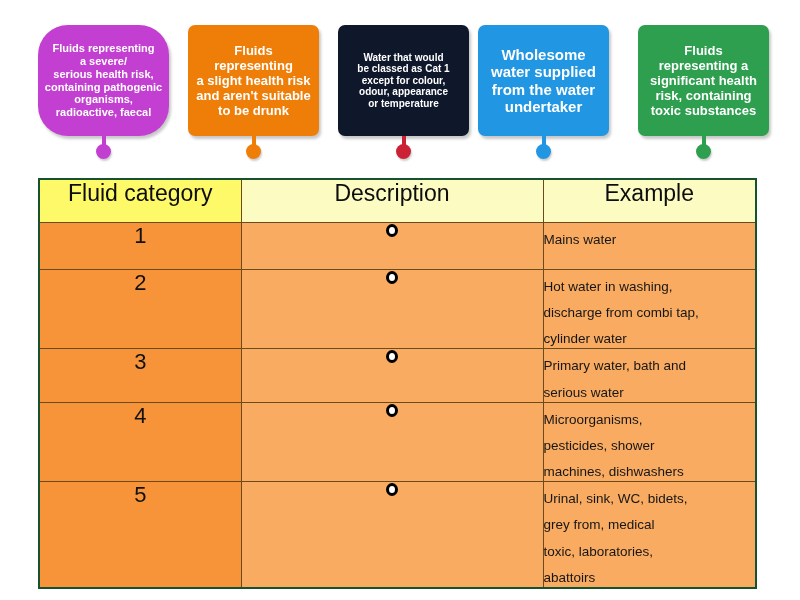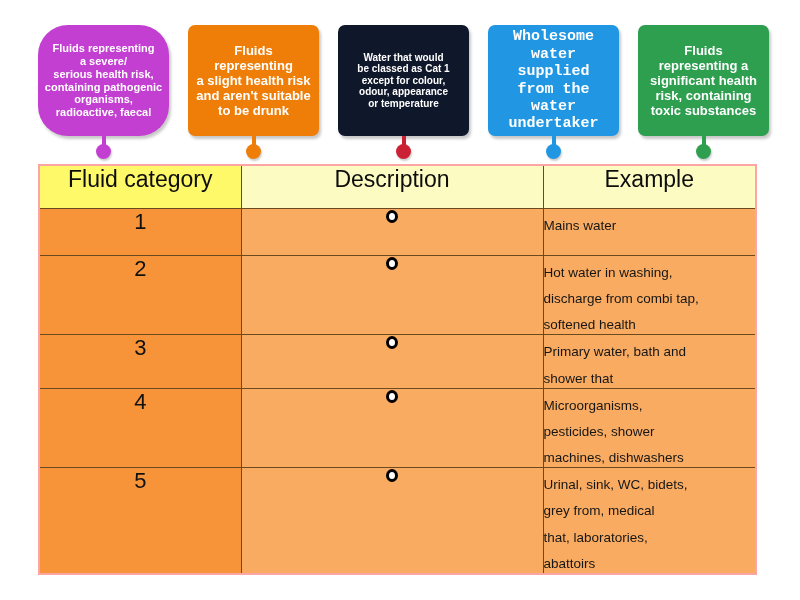--- a/index.html
+++ b/index.html
@@ -75,25 +75,25 @@
     width: 15px;
     height: 15px;
     border-radius: 50%;
     box-shadow: 1px 2px 2px rgba(0,0,0,0.2);
   }
 
   
   #fluid-table {
     position: absolute;
     left: 38px;
-    top: 164px;
+    top: 178px;
     width: 719px;
     border-collapse: collapse;
     table-layout: fixed;
-    border: 2px solid #fca5a5;
+    border: 2px solid #14532d;
   }
   #fluid-table td, #fluid-table th {
     border: 1px solid #6b4a1e;
     padding: 0;
     vertical-align: top;
   }
   .col-cat   { width: 202px; }
   .col-desc  { width: 302px; }
   .col-exmp  { width: 213px; }
 
@@ -185,21 +185,21 @@
 be classed as Cat 1
 except for colour,
 odour, appearance
 or temperature</span>
       </div>
       <div class="pin">
         <div class="pin-stem" style="background: rgb(204, 33, 53);"></div>
         <div class="pin-knob" style="background: rgb(204, 33, 53);"></div>
       </div>
     </div>
-    <div class="card-slot" style="left: 450px; font-family: Liberation Mono, monospace;">
+    <div class="card-slot" style="left: 440px;">
       <div class="card" style="background: rgb(33, 150, 227); font-size: 15px;">
         <span class="card-text">Wholesome
 water supplied
 from the water
 undertaker</span>
       </div>
       <div class="pin">
         <div class="pin-stem" style="background: rgb(33, 150, 227);"></div>
         <div class="pin-knob" style="background: rgb(33, 150, 227);"></div>
       </div>
@@ -239,44 +239,44 @@
         <td class="exmp">
           <span class="exmp-line">Mains water</span>
         </td>
       </tr>
       <tr style="height: 73px;">
         <td class="cat">2</td>
         <td class="desc"><span class="socket"></span></td>
         <td class="exmp">
           <span class="exmp-line">Hot water in washing,</span>
           <span class="exmp-line">discharge from combi tap,</span>
-          <span class="exmp-line">softened health</span>
+          <span class="exmp-line">cylinder water</span>
         </td>
       </tr>
       <tr style="height: 51px;">
         <td class="cat">3</td>
         <td class="desc"><span class="socket"></span></td>
         <td class="exmp">
           <span class="exmp-line">Primary water, bath and</span>
-          <span class="exmp-line">shower that</span>
+          <span class="exmp-line">serious water</span>
         </td>
       </tr>
       <tr style="height: 71px;">
         <td class="cat">4</td>
         <td class="desc"><span class="socket"></span></td>
         <td class="exmp">
           <span class="exmp-line">Microorganisms,</span>
           <span class="exmp-line">pesticides, shower</span>
           <span class="exmp-line">machines, dishwashers</span>
         </td>
       </tr>
       <tr style="height: 86px;">
         <td class="cat">5</td>
         <td class="desc"><span class="socket"></span></td>
         <td class="exmp">
           <span class="exmp-line">Urinal, sink, WC, bidets,</span>
           <span class="exmp-line">grey from, medical</span>
-          <span class="exmp-line">that, laboratories,</span>
+          <span class="exmp-line">toxic, laboratories,</span>
           <span class="exmp-line">abattoirs</span>
         </td>
       </tr>
     </tbody>
 </table>
 
 </body></html>

